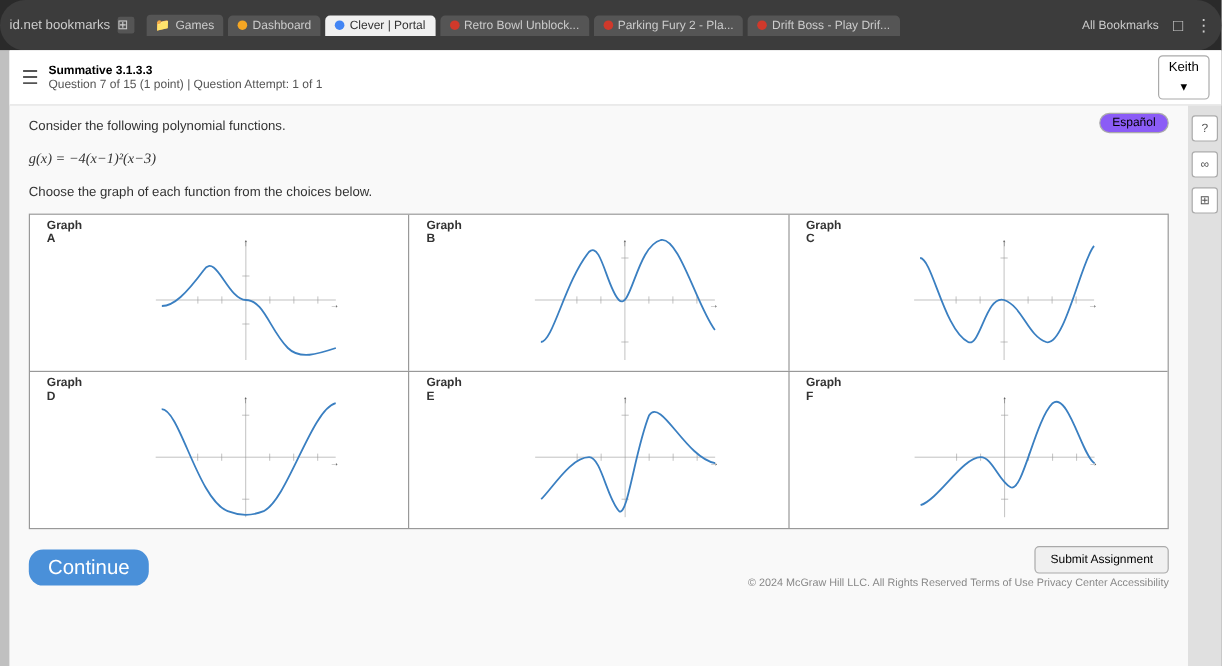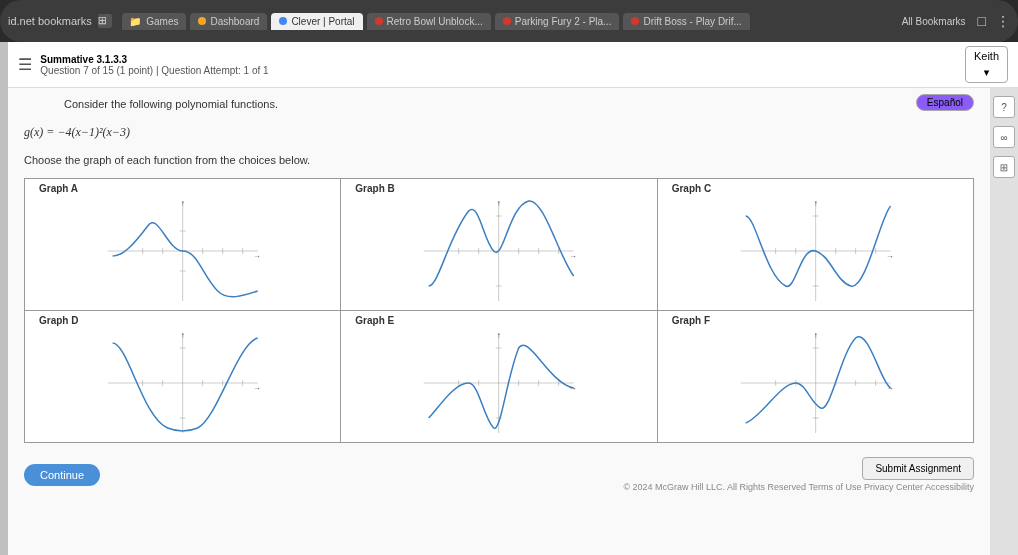--- a/index.html
+++ b/index.html
@@ -133,21 +133,21 @@
       display: flex;
       border-bottom: 1px solid #999;
     }
     .graphs-row:last-child { border-bottom: none; }
     .graph-cell {
       flex: 1;
       border-right: 1px solid #999;
       padding: 4px;
       min-height: 130px;
       display: flex;
-      flex-direction: column;
+      flex-direction: row;
       align-items: flex-end;
       cursor: pointer;
     }
     .graph-cell:last-child { border-right: none; }
     .graph-label {
       font-size: 10px;
       font-weight: bold;
       color: #333;
       align-self: flex-start;
       margin-left: 10px;
@@ -177,21 +177,21 @@
       font-size: 10px;
       cursor: pointer;
       color: #555;
     }
     .continue-btn {
       background: #4a90d9;
       color: #fff;
       border: none;
       border-radius: 12px;
       padding: 5px 16px;
-      font-size: 11px;
+      font-size: 17px;
       cursor: pointer;
     }
     .submit-btn {
       background: #f0f0f0;
       border: 1px solid #aaa;
       border-radius: 4px;
       padding: 5px 12px;
       font-size: 10px;
       cursor: pointer;
     }
@@ -260,21 +260,21 @@
       </div>
       <button class="keith-btn">
         <span>Keith</span>
         <span>▾</span>
       </button>
     </div>
 
     <div style="display:flex; flex:1; overflow:hidden;">
       <div class="content-area">
 
-        <div style="display:flex; justify-content:space-between; align-items:flex-start;margin-left:40px;">
+        <div style="display:flex; justify-content:space-between; align-items:center;">
           <p class="consider-text">Consider the following polynomial functions.</p>
           <button class="espanol-btn">Español</button>
         </div>
 
         <div class="equations">
           <div class="equation-line">g(x) = −4(x−1)²(x−3)</div>
         </div>
 
         <p class="choose-text">Choose the graph of each function from the choices below.</p>
 

